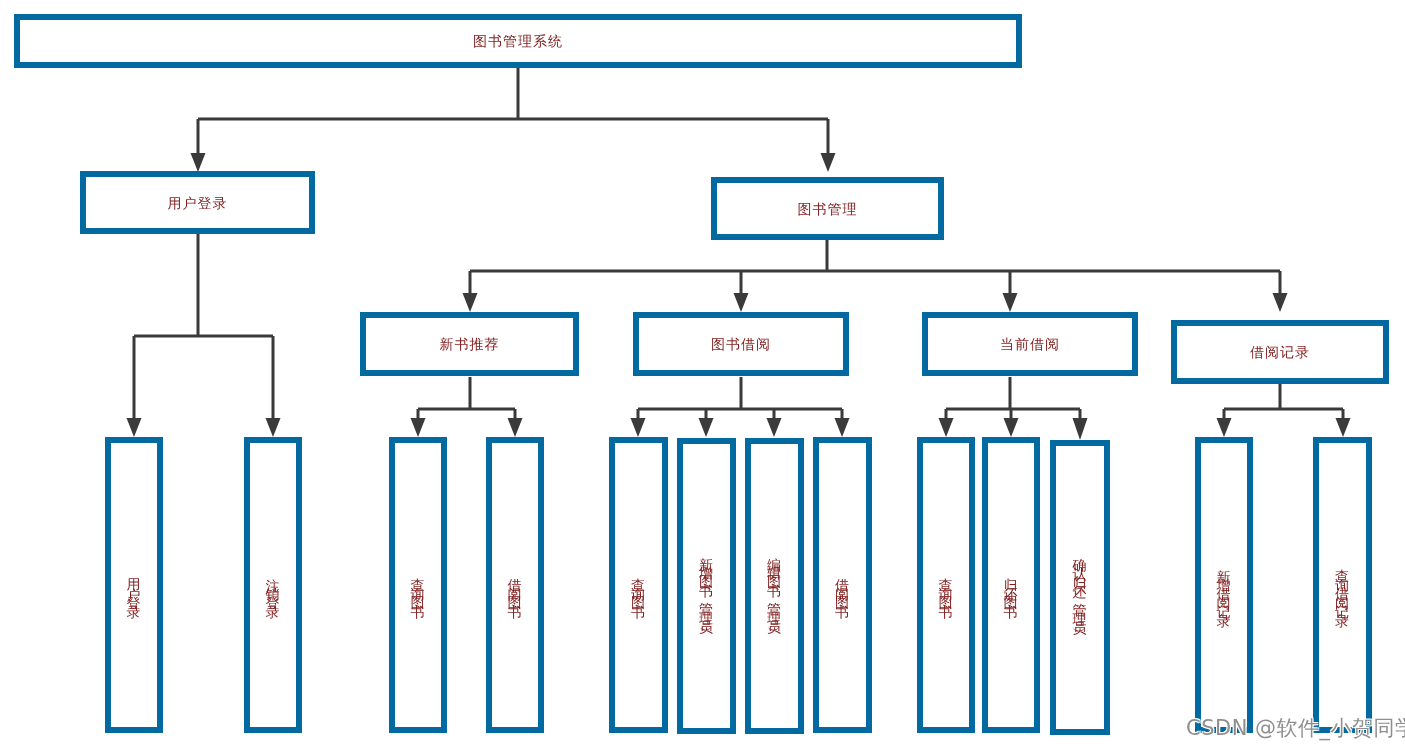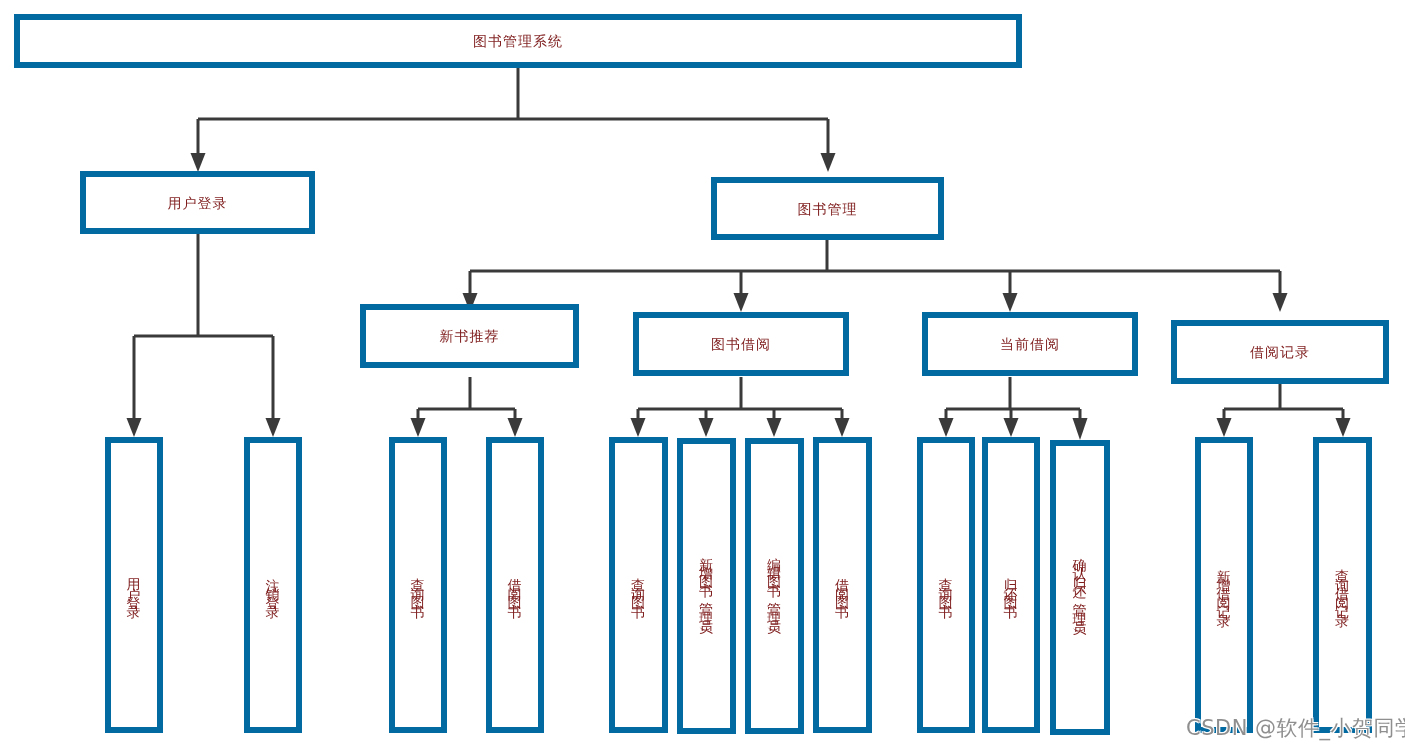--- a/index.html
+++ b/index.html
@@ -93,21 +93,21 @@
       <polygon points="1216.5,418 1231.5,418 1224,437" fill="#3a3a3a" stroke="none"></polygon>
       <polygon points="1335.5,418 1350.5,418 1343,437" fill="#3a3a3a" stroke="none"></polygon>
     </g>
   </svg>
 
   <div class="node h-node" style="left:14px;top:14px;width:1008px;height:54px;">图书管理系统</div>
 
   <div class="node h-node" style="left:80px;top:171px;width:235px;height:63px;">用户登录</div>
   <div class="node h-node" style="left:711px;top:171px;width:233px;height:63px;margin-top:6px;">图书管理</div>
 
-  <div class="node h-node" style="left:360px;top:304px;width:219px;height:64px;">新书推荐</div>
+  <div class="node h-node" style="left:360px;top:312px;width:219px;height:64px;">新书推荐</div>
   <div class="node h-node" style="left:633px;top:312px;width:216px;height:64px;">图书借阅</div>
   <div class="node h-node" style="left:902px;top:312px;width:216px;height:64px;margin-left:20px;">当前借阅</div>
   <div class="node h-node" style="left:1171px;top:312px;width:218px;height:64px;margin-top:8px;">借阅记录</div>
 
   <div class="node v-node" style="left:105px;top:437px;width:58px;height:296px;">用户登录</div>
   <div class="node v-node" style="left:244px;top:437px;width:58px;height:296px;">注销登录</div>
 
   <div class="node v-node" style="left:389px;top:437px;width:58px;height:296px;">查询图书</div>
   <div class="node v-node" style="left:486px;top:437px;width:58px;height:296px;">借阅图书</div>
 

